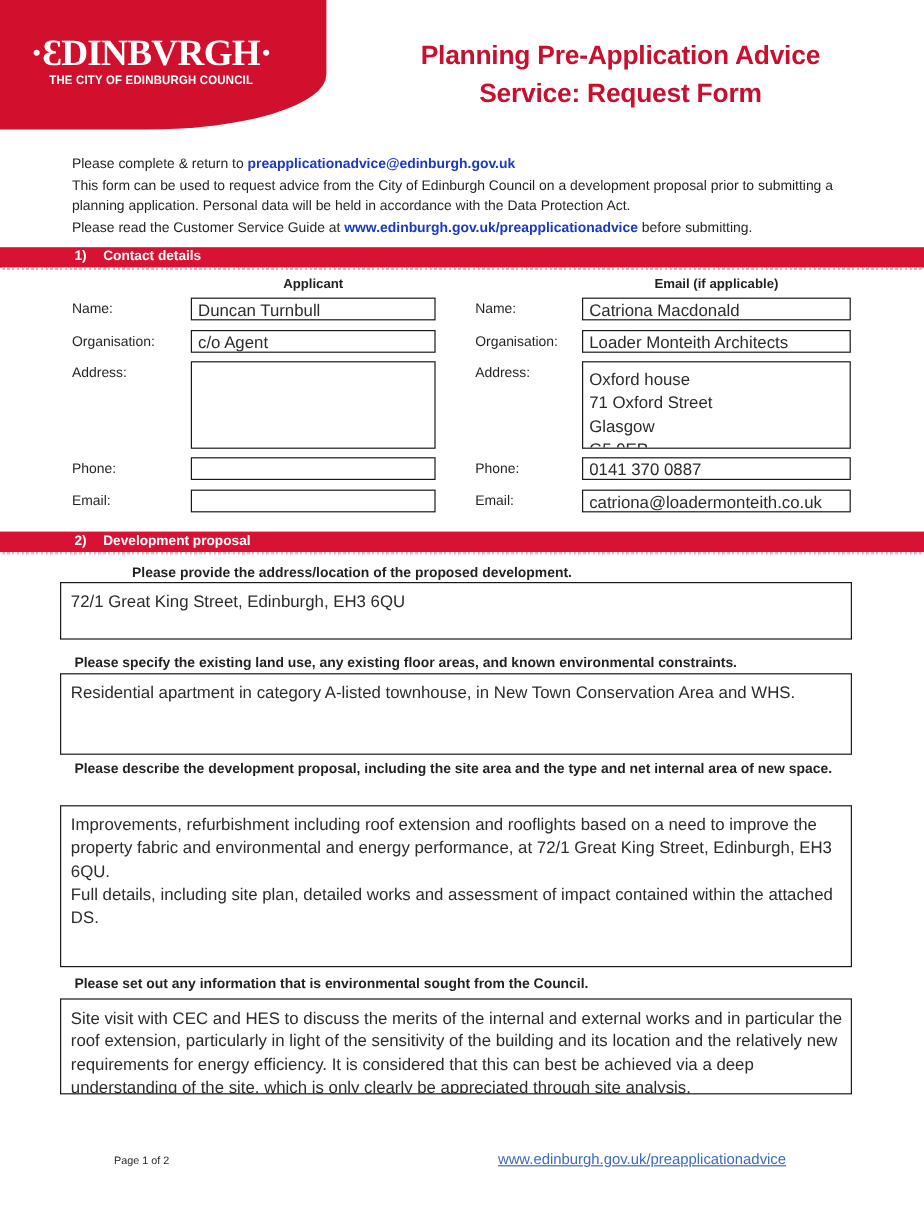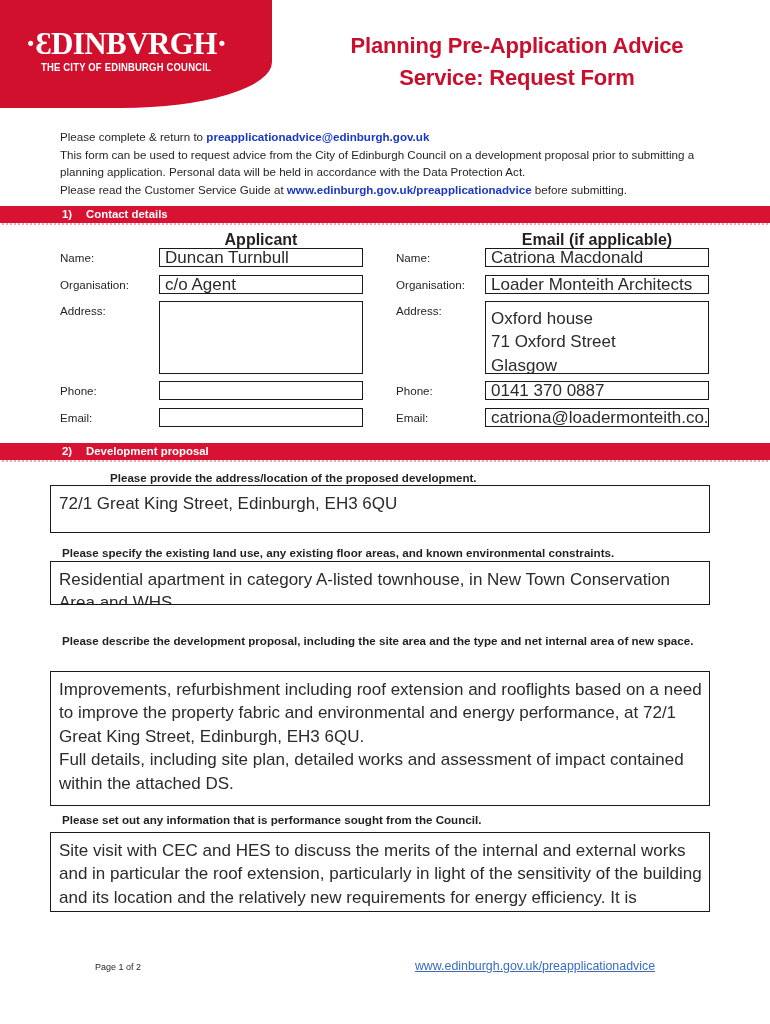--- a/index.html
+++ b/index.html
@@ -127,31 +127,31 @@
 
   
   .fld-label {
     position: absolute;
     font-size: 11.6px;
     color: #231f20;
     white-space: nowrap;
   }
   .col-head {
     position: absolute;
-    font-size: 16px;
+    font-size: 11px;
     font-weight: bold;
     text-align: center;
     white-space: nowrap;
   }
   .box {
     position: absolute;
     box-sizing: border-box;
     border: 1.6px solid #1a1a1a;
     background: #ffffff;
-    font-size: 17px;
+    font-size: 14px;
     line-height: 1.38;
     color: #2b2b2b;
     padding: 2px 5px;
     overflow: hidden;
     white-space: pre-line;
   }
   .box.oneline {
     line-height: 16px;
     padding: 1px 5px;
   }
@@ -267,25 +267,25 @@
   <div class="section-bar" style="top:443px;">
     <span class="num">2)</span>
     <span class="ttl">Development proposal</span>
     <span class="dots"></span>
   </div>
 
   <div class="prompt" style="left:62px; top:469px; width:640px;margin-left:48px;">Please provide the address/location of the proposed development.</div>
   <div class="box" style="left:50px; top:485px; width:660px; height:48px; padding-top:6px; padding-left:8px;">72/1 Great King Street, Edinburgh, EH3 6QU</div>
 
   <div class="prompt" style="left:62px; top:544px; width:650px;">Please specify the existing land use, any existing floor areas, and known environmental constraints.</div>
-  <div class="box" style="left:50px; top:561px; width:660px; height:44px; padding-top:6px; padding-left:8px;">Residential apartment in category A-listed townhouse, in New Town Conservation Area and WHS.</div>
+  <div class="box" style="left:50px; top:561px; width:660px; height:68px; padding-top:6px; padding-left:8px;">Residential apartment in category A-listed townhouse, in New Town Conservation Area and WHS.</div>
 
   <div class="prompt" style="left:62px; top:632px; width:648px;">Please describe the development proposal, including the site area and the type and net internal area of new space.</div>
   <div class="box" style="left:50px; top:671px; width:660px; height:135px; padding-top:6px; padding-left:8px;">Improvements, refurbishment including roof extension and rooflights based on a need to improve the property fabric and environmental and energy performance, at 72/1 Great King Street, Edinburgh, EH3 6QU.
 Full details, including site plan, detailed works and assessment of impact contained within the attached DS.</div>
 
-  <div class="prompt" style="left:62px; top:811px; width:648px;">Please set out any information that is performance sought from the Council.</div>
+  <div class="prompt" style="left:62px; top:811px; width:648px;">Please set out any information that is environmental sought from the Council.</div>
   <div class="box" style="left:50px; top:832px; width:660px; height:80px; padding-top:6px; padding-left:8px;">Site visit with CEC and HES to discuss the merits of the internal and external works and in particular the roof extension, particularly in light of the sensitivity of the building and its location and the relatively new requirements for energy efficiency. It is considered that this can best be achieved via a deep understanding of the site, which is only clearly be appreciated through site analysis.</div>
 
   <div class="page-num">Page 1 of 2</div>
   <a class="footer-link" href="#">www.edinburgh.gov.uk/preapplicationadvice</a>
 
 </div>
 
 </body></html>

